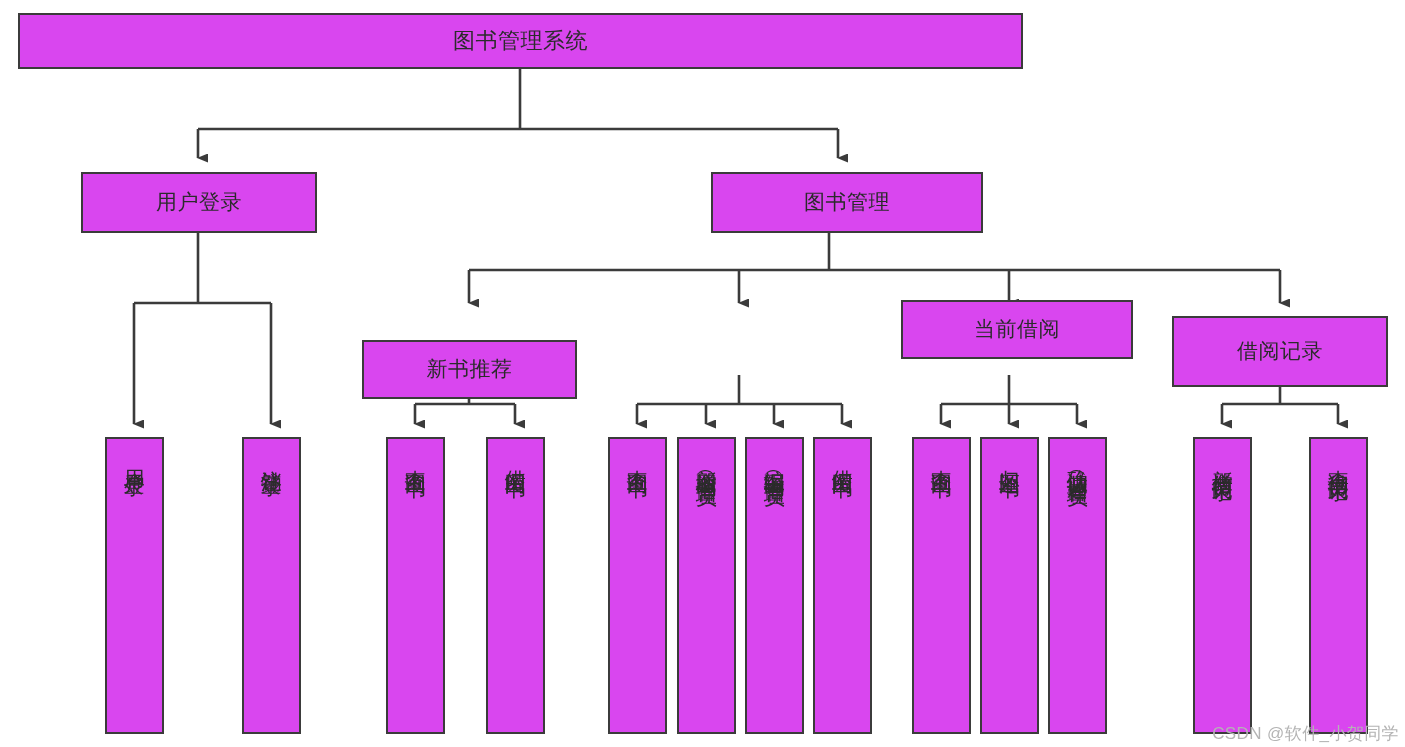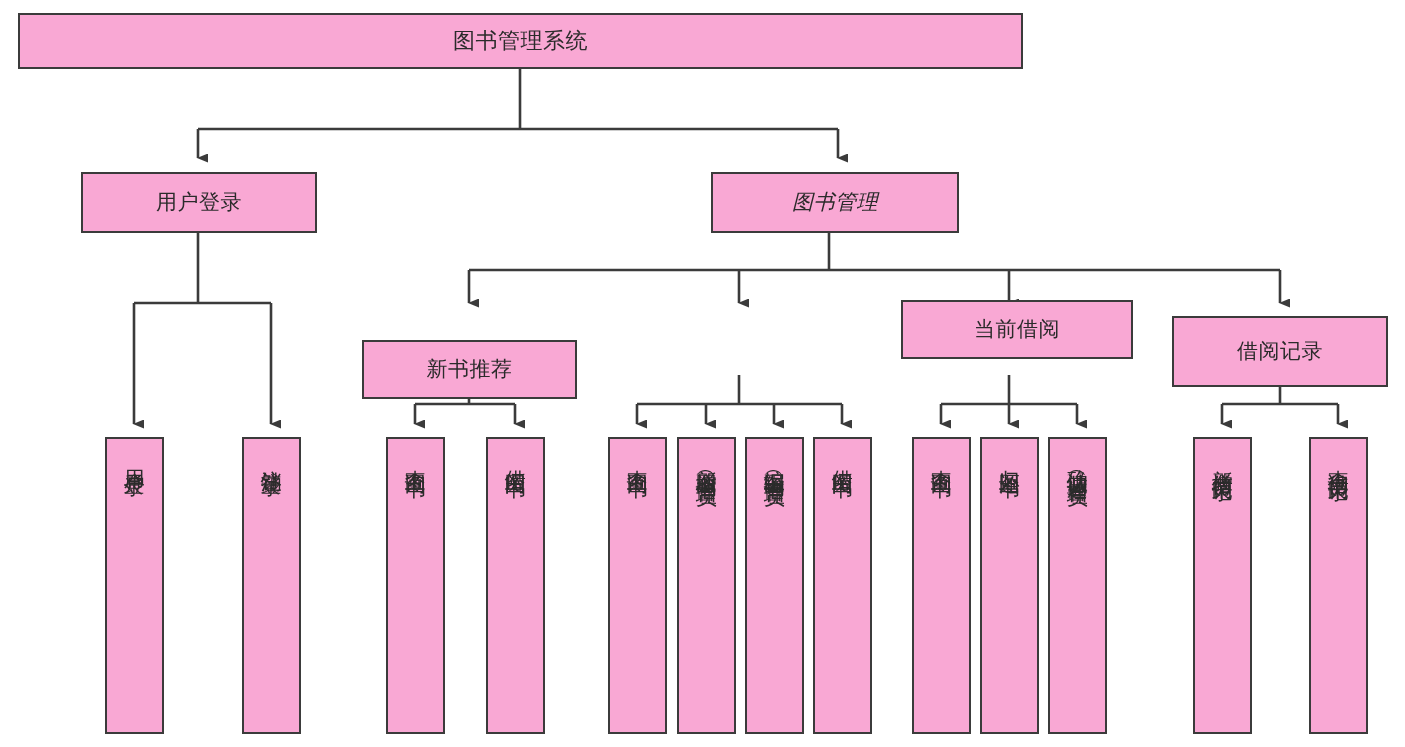--- a/index.html
+++ b/index.html
@@ -23,21 +23,21 @@
     position: absolute;
     left: 0;
     top: 0;
     width: 1405px;
     height: 747px;
     pointer-events: none;
   }
   .node {
     position: absolute;
     box-sizing: border-box;
-    background: #f9a8d4;
+    background: #d946ef;
     border: 2.5px solid #3b3b3b;
     display: flex;
     align-items: center;
     justify-content: center;
     color: #2b2b2b;
   }
   .node .label {
     font-size: 21px;
     line-height: 1.25;
     letter-spacing: 0.5px;
@@ -123,21 +123,21 @@
     </g>
   </svg>
 
   <div class="node root" style="left:18px; top:13px; width:1005px; height:56px;">
     <span class="label">图书管理系统</span>
   </div>
 
   <div class="node" style="left:81px; top:172px; width:236px; height:61px;">
     <span class="label">用户登录</span>
   </div>
-  <div class="node" style="left:711px; top:172px; width:248px; height:61px;font-style:italic;">
+  <div class="node" style="left:711px; top:172px; width:272px; height:61px;">
     <span class="label">图书管理</span>
   </div>
 
   <div class="node" style="left:362px; top:316px; width:215px; height:59px;margin-top:24px;">
     <span class="label">新书推荐</span>
   </div>
   <div class="node" style="left:901px; top:300px; width:232px; height:59px;">
     <span class="label">当前借阅</span>
   </div>
   <div class="node" style="left:1172px; top:316px; width:216px; height:71px;">
@@ -181,14 +181,15 @@
     <span class="label">确认归还（管理员）</span>
   </div>
 
   <div class="node vertical" style="left:1193px; top:437px; width:59px; height:297px;">
     <span class="label">新增借阅记录</span>
   </div>
   <div class="node vertical" style="left:1309px; top:437px; width:59px; height:297px;">
     <span class="label">查询借阅记录</span>
   </div>
 
+  <div class="watermark">CSDN @软件_小贺同学</div>
 
 </div>
 
 </body></html>

